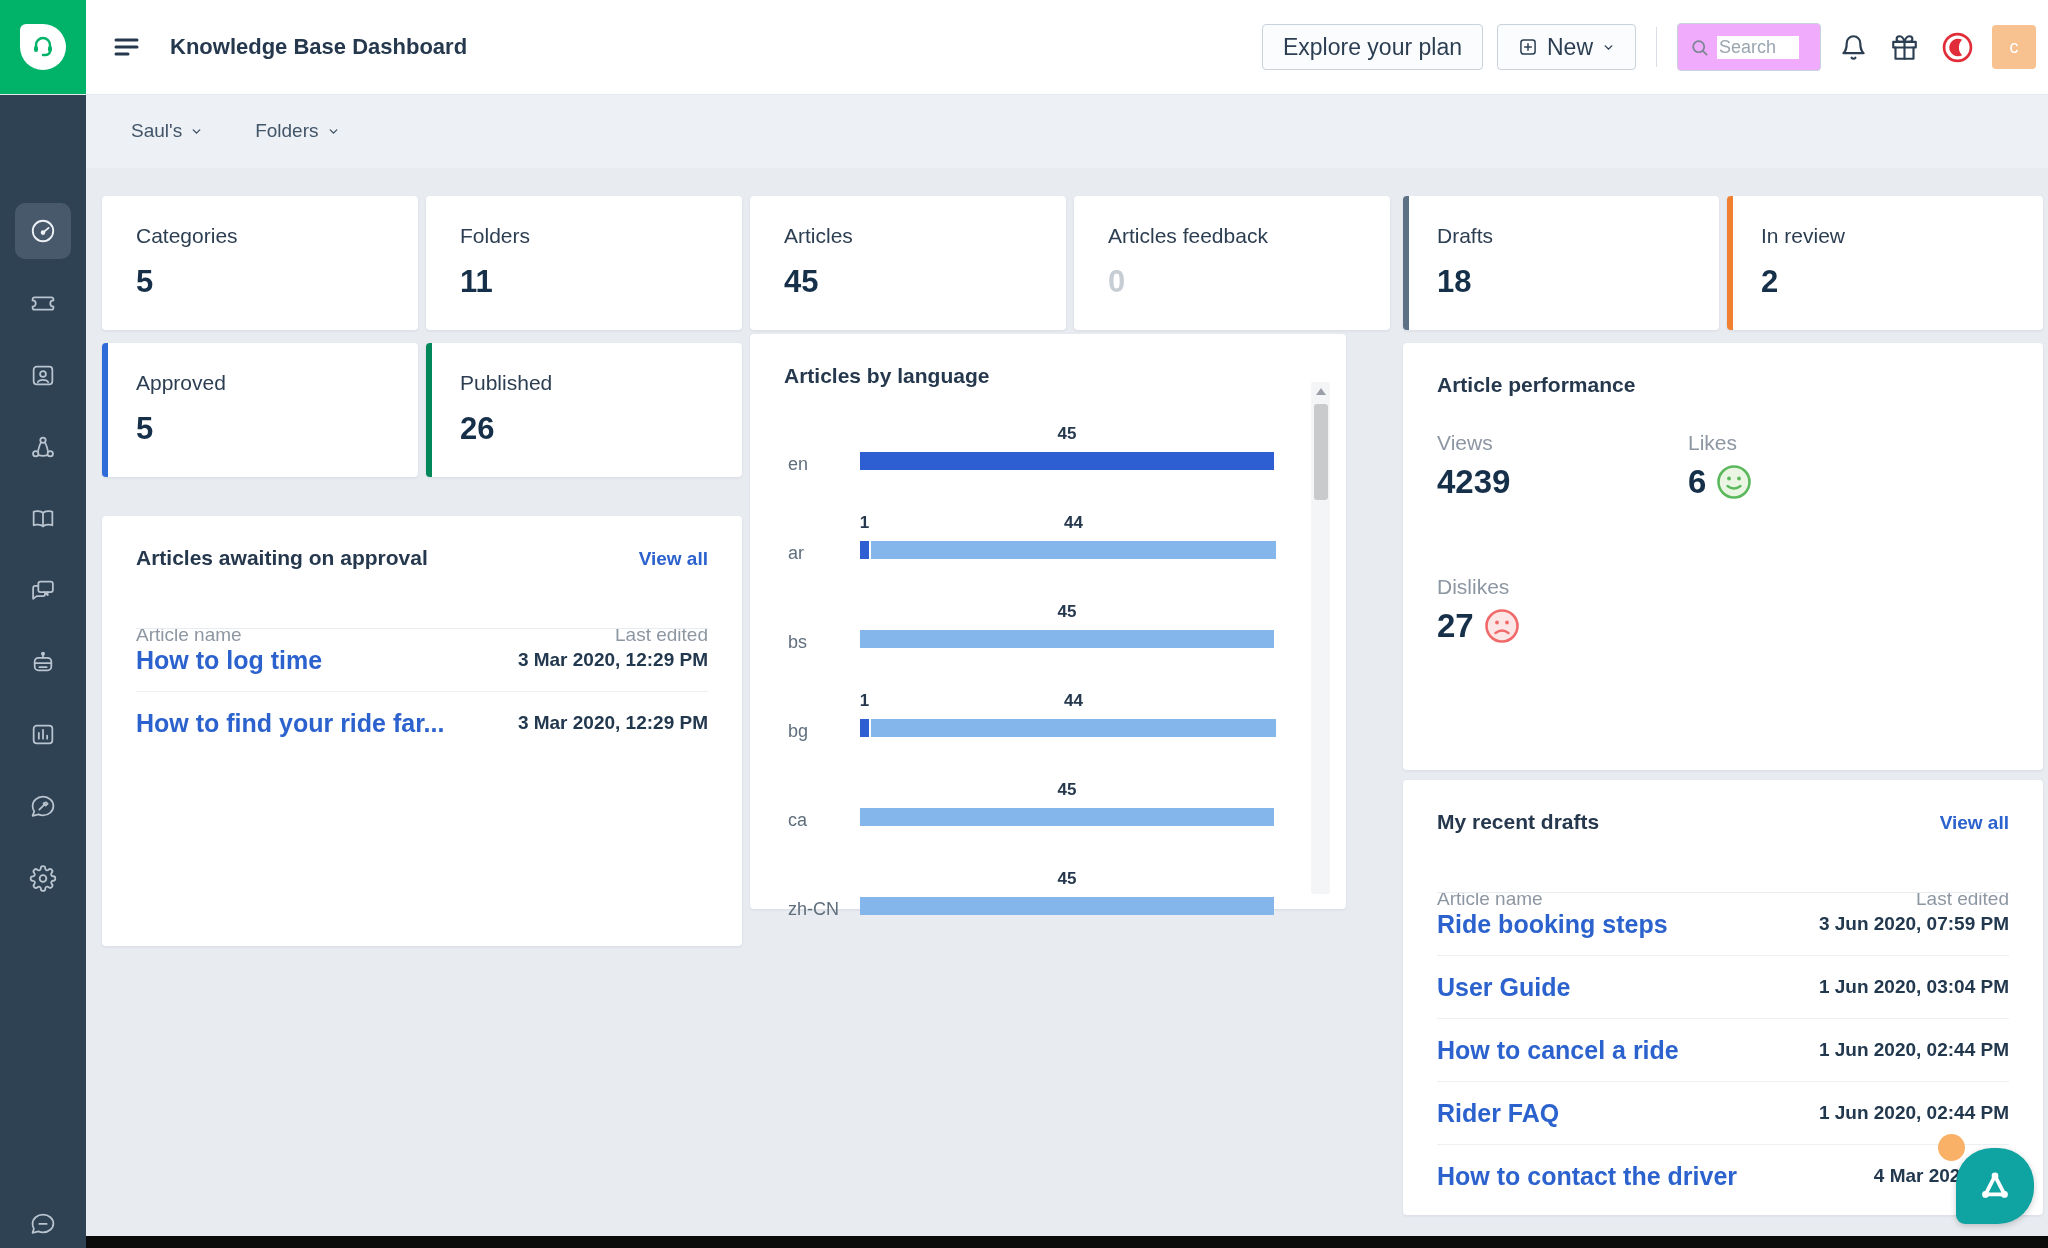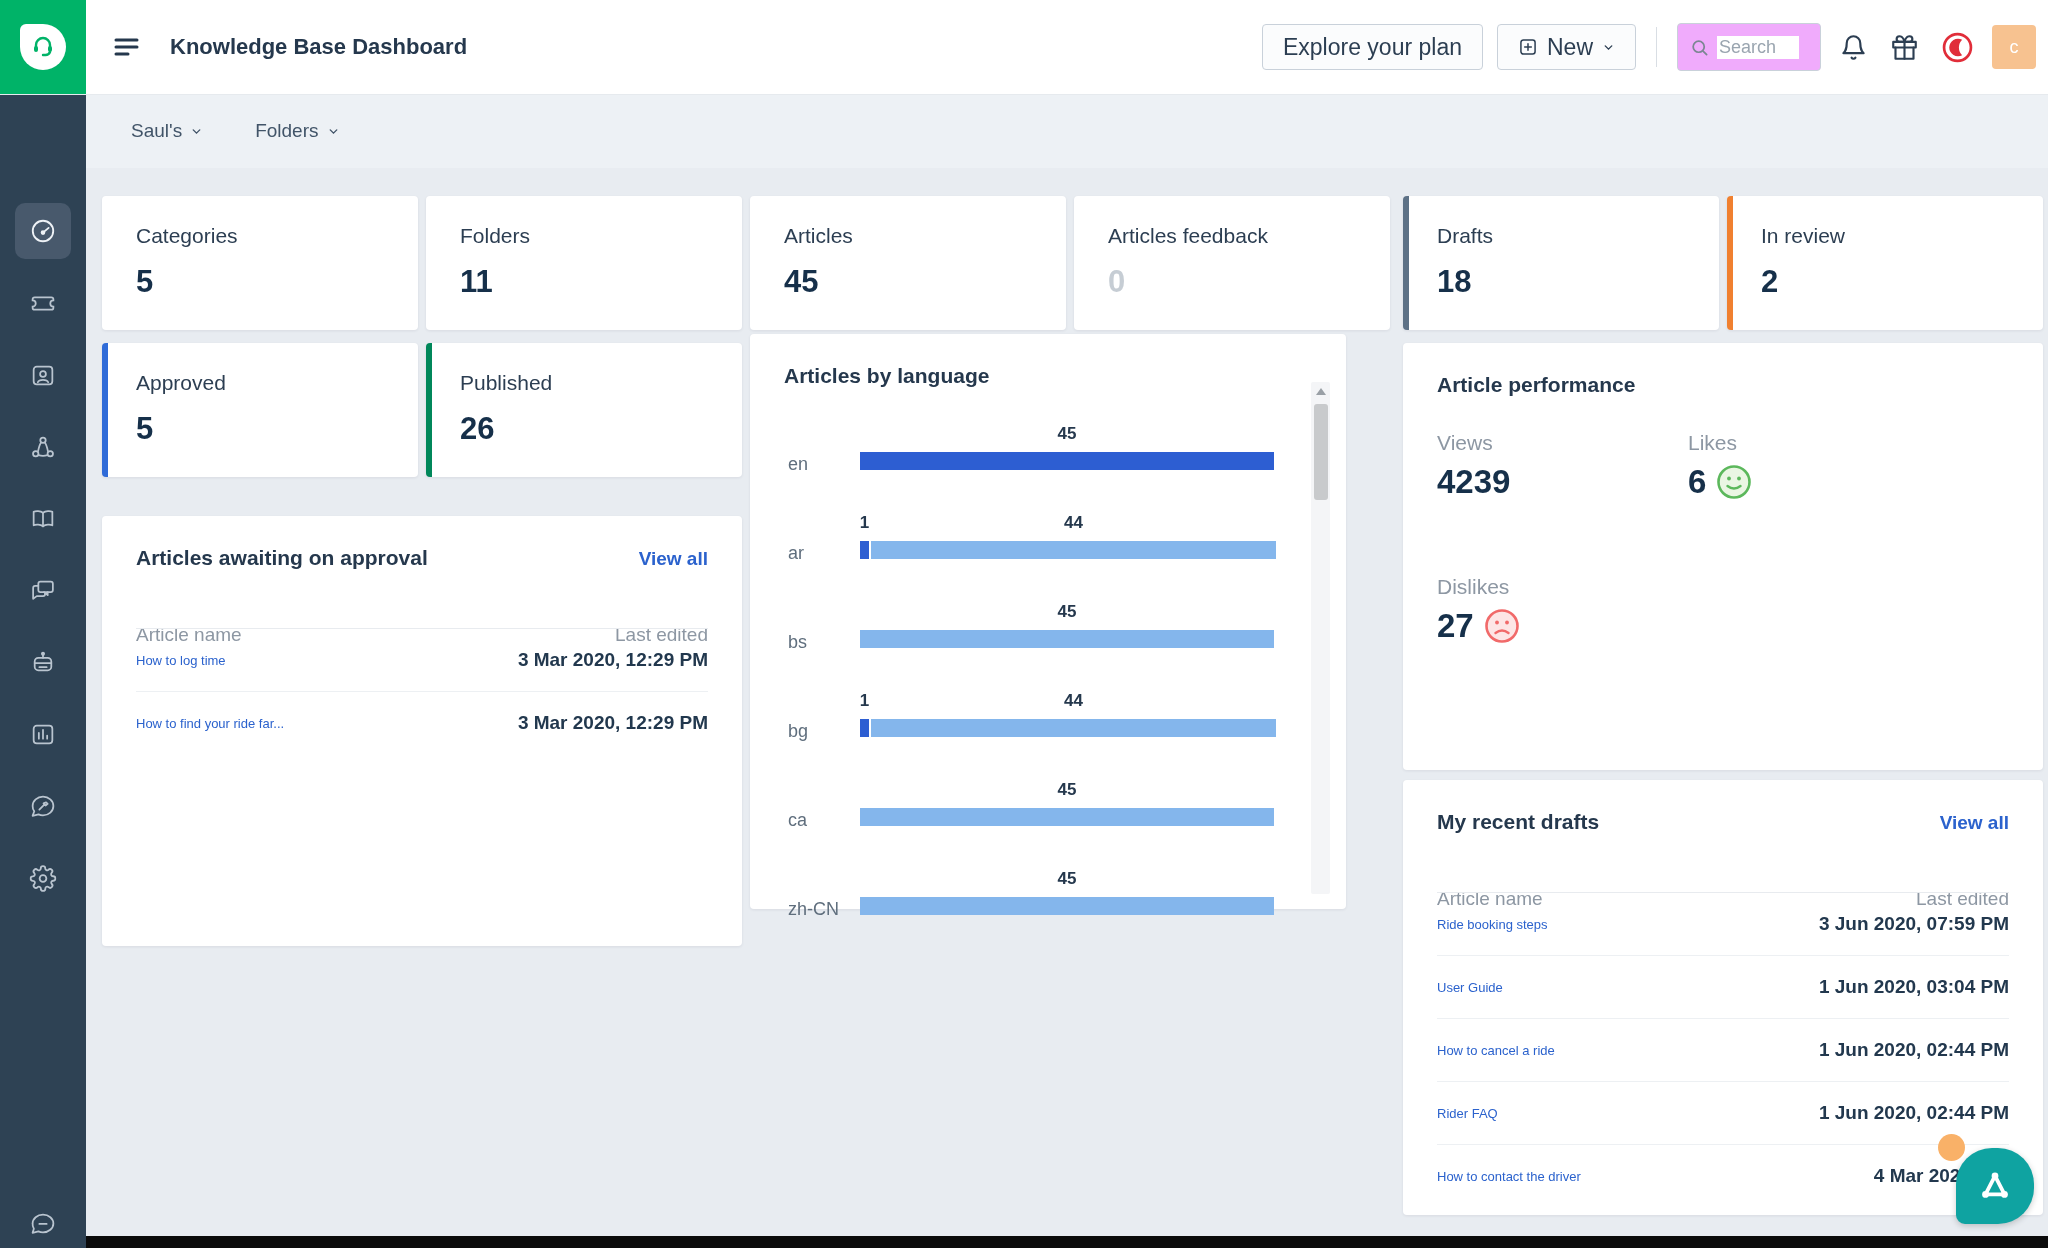--- a/index.html
+++ b/index.html
@@ -48,21 +48,21 @@
   .stat .muted{color:#c6cdd4;}
 
   .sec-title{position:absolute;left:34px;top:30px;font-size:21px;font-weight:700;color:#25384d;}
   .viewall{position:absolute;right:34px;top:32px;font-size:19px;font-weight:600;color:#2b62cd;cursor:pointer;text-decoration:none;}
   .cols{position:absolute;left:34px;right:34px;top:80px;display:flex;justify-content:space-between;
         font-size:19px;color:#8d97a3;margin-top:28px;}
   .headline{position:absolute;left:34px;right:34px;top:112px;height:1px;background:#e8ebef;}
   .tbody{position:absolute;left:34px;right:34px;top:113px;}
   .trow{height:62px;display:flex;align-items:center;justify-content:space-between;border-bottom:1px solid #edf0f3;}
   .trow:last-child{border-bottom:none;}
-  .tlink{font-size:13px;font-weight:400;color:#2b62cd;cursor:pointer;text-decoration:none;}
+  .tlink{font-size:25px;font-weight:700;color:#2b62cd;cursor:pointer;text-decoration:none;}
   .tdate{font-size:19px;font-weight:600;color:#22384e;}
 
   
   .chart-body{position:absolute;left:0;top:72px;width:100%;}
   .chart-row{position:relative;height:89px;}
   .c-label{position:absolute;left:38px;top:48px;font-size:18px;color:#5f6e7d;}
   .c-bar{position:absolute;left:110px;top:46px;height:18px;display:flex;gap:2px;}
   .c-seg{position:relative;height:18px;}
   .c-val{position:absolute;top:-28px;left:50%;transform:translateX(-50%);
          font-size:17px;font-weight:700;color:#25384d;white-space:nowrap;}

